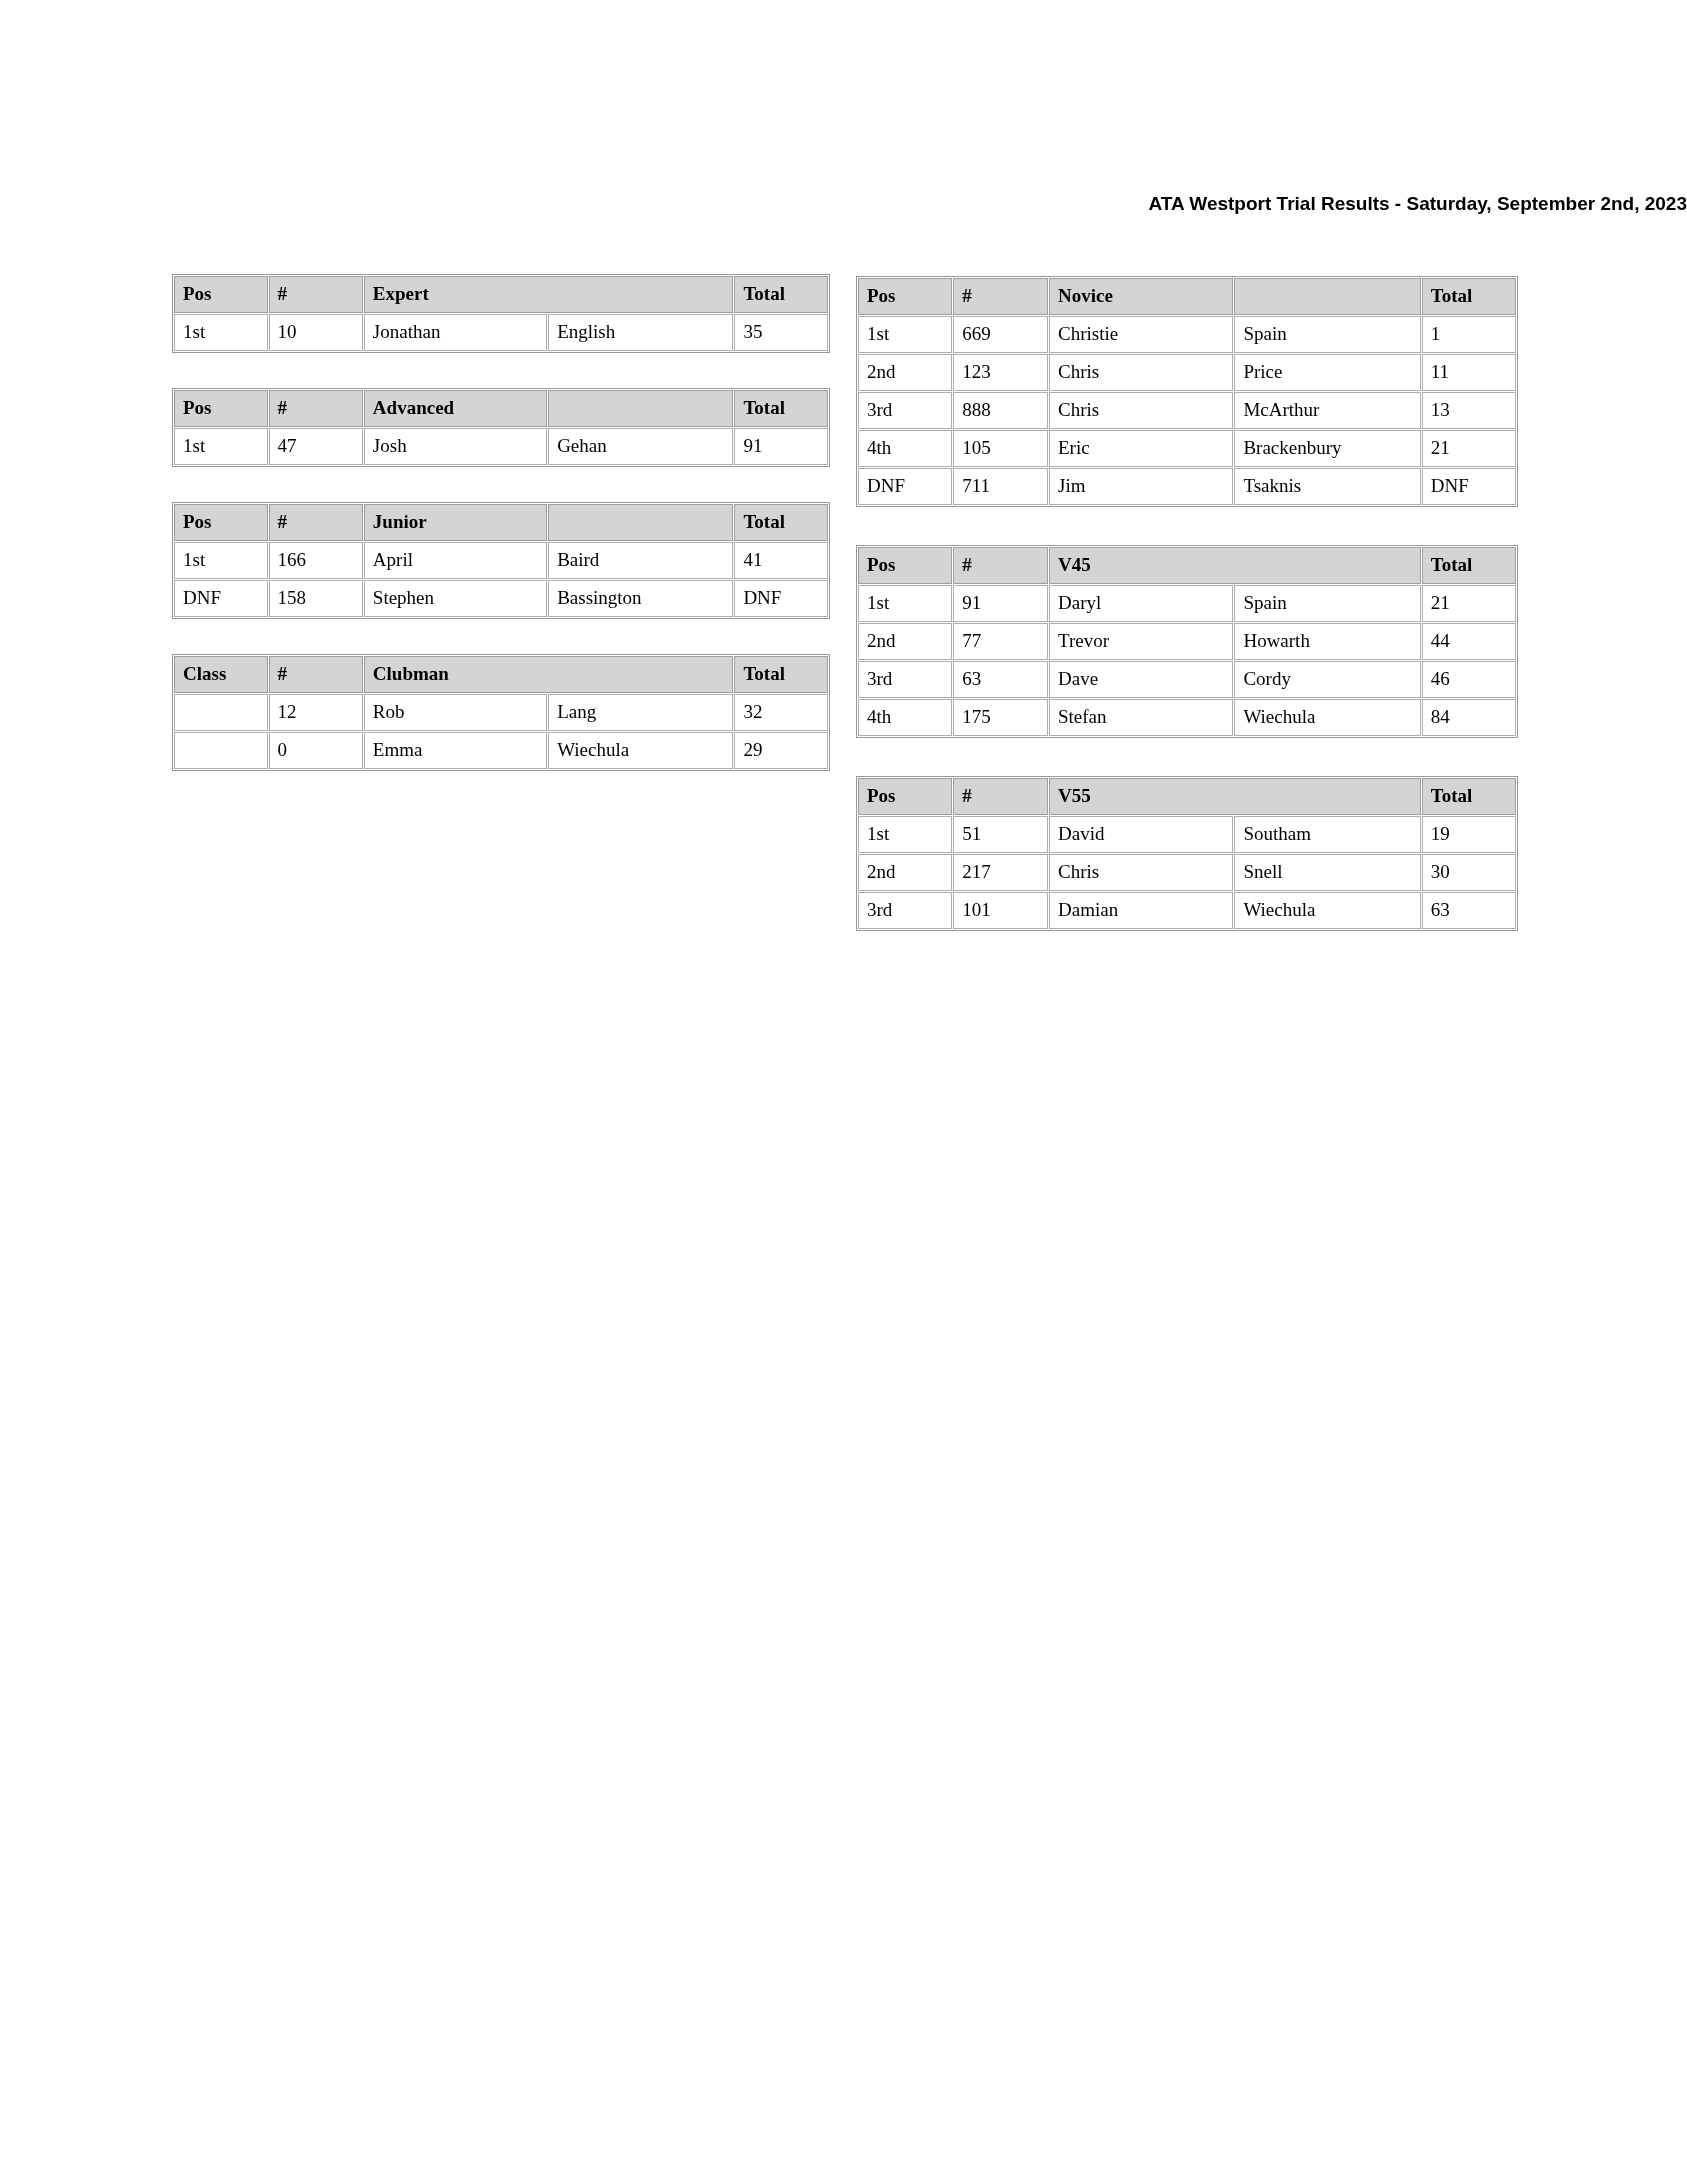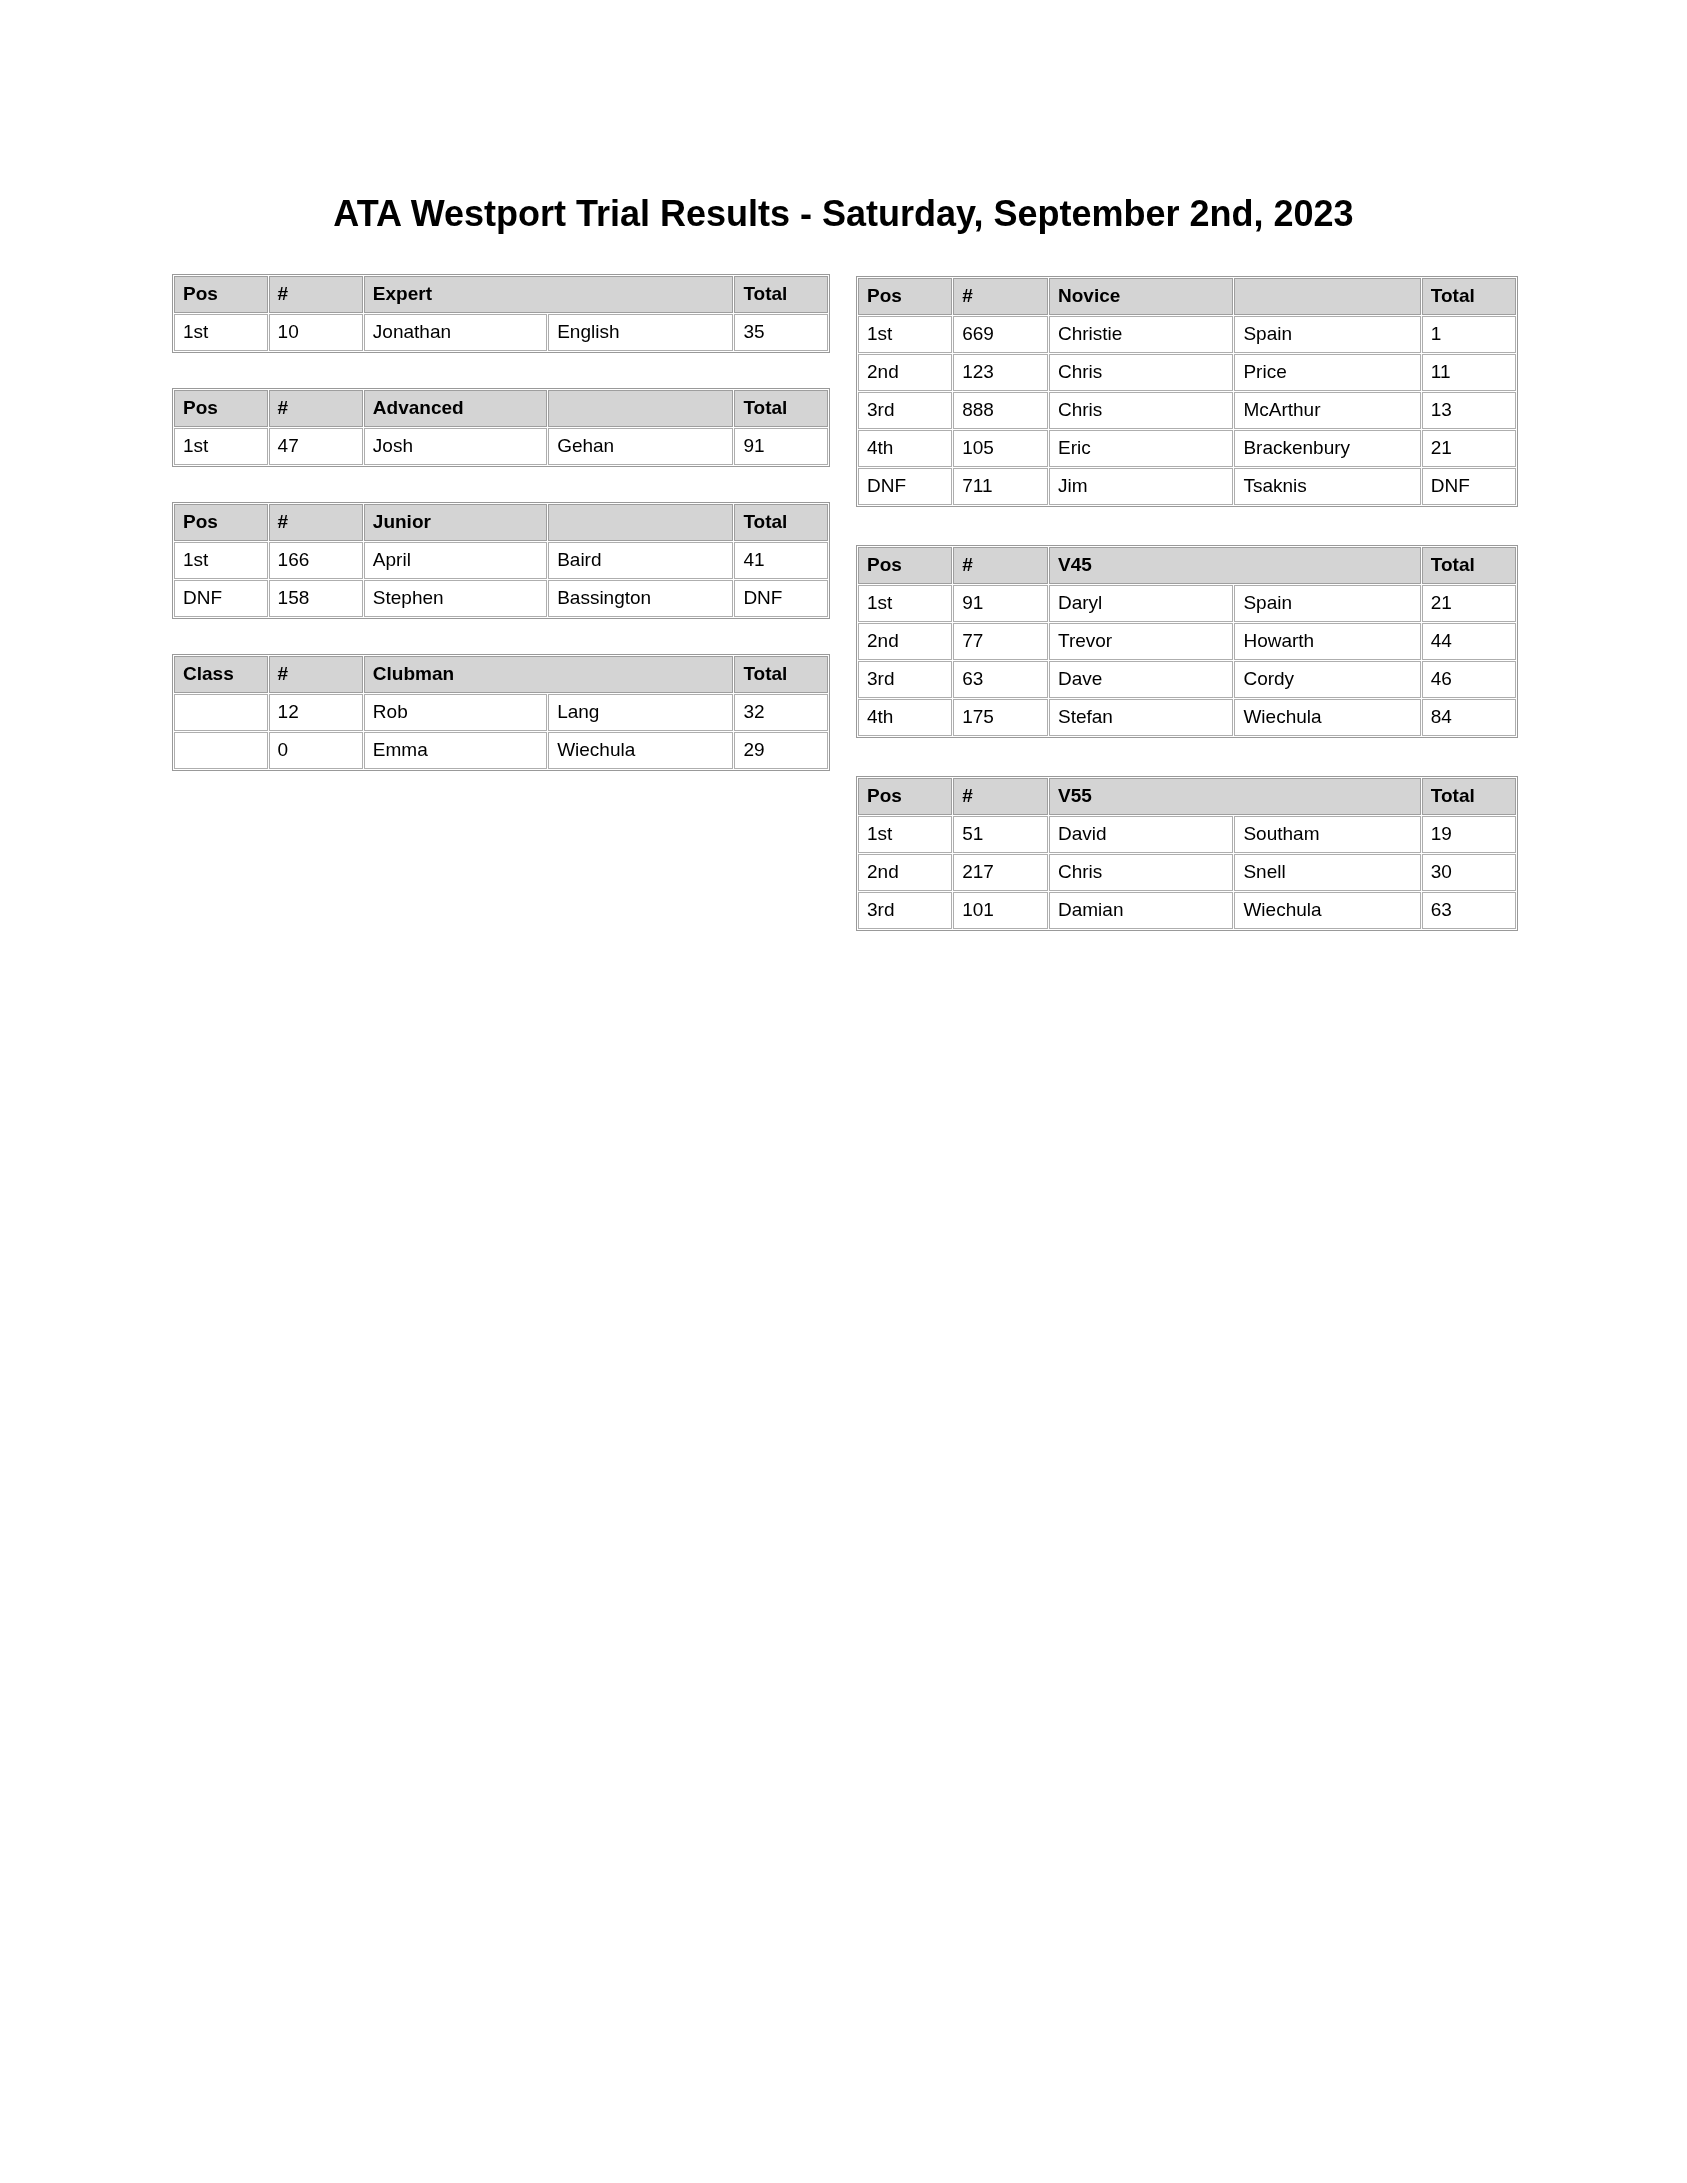--- a/index.html
+++ b/index.html
@@ -19,38 +19,39 @@
     position: relative;
     font-family: "Liberation Sans", sans-serif;
     color: var(--text);
   }
   .page-title {
     position: absolute;
     top: 193px;
     left: 0;
     width: 1687px;
     margin: 0;
-    text-align: center;
-    font-size: 36px;
+    text-align: right;
+    font-size: 19px;
     font-weight: bold;
     letter-spacing: 0;
   }
   .col {
     position: absolute;
   }
   #col-left  { left: 172px;  top: 274px; width: 658px;  }
   #col-right { left: 856px; top: 276px; width: 662px; }
 
   table.results {
     width: 100%;
     border-collapse: separate;
     border-spacing: 1.3px;
     table-layout: fixed;
     border: 1.3px solid var(--table-border);
     background: #ffffff;
+    font-family: Liberation Serif, serif;
   }
   #col-left  table.results { margin-bottom: 35px; }
   #col-right table.results { margin-bottom: 38px; }
 
   col.c-pos   { width: 14.4%; }
   col.c-num   { width: 14.5%; }
   col.c-first { width: 28.2%; }
   col.c-last  { width: 28.5%; }
   col.c-total { width: 14.4%; }
 

